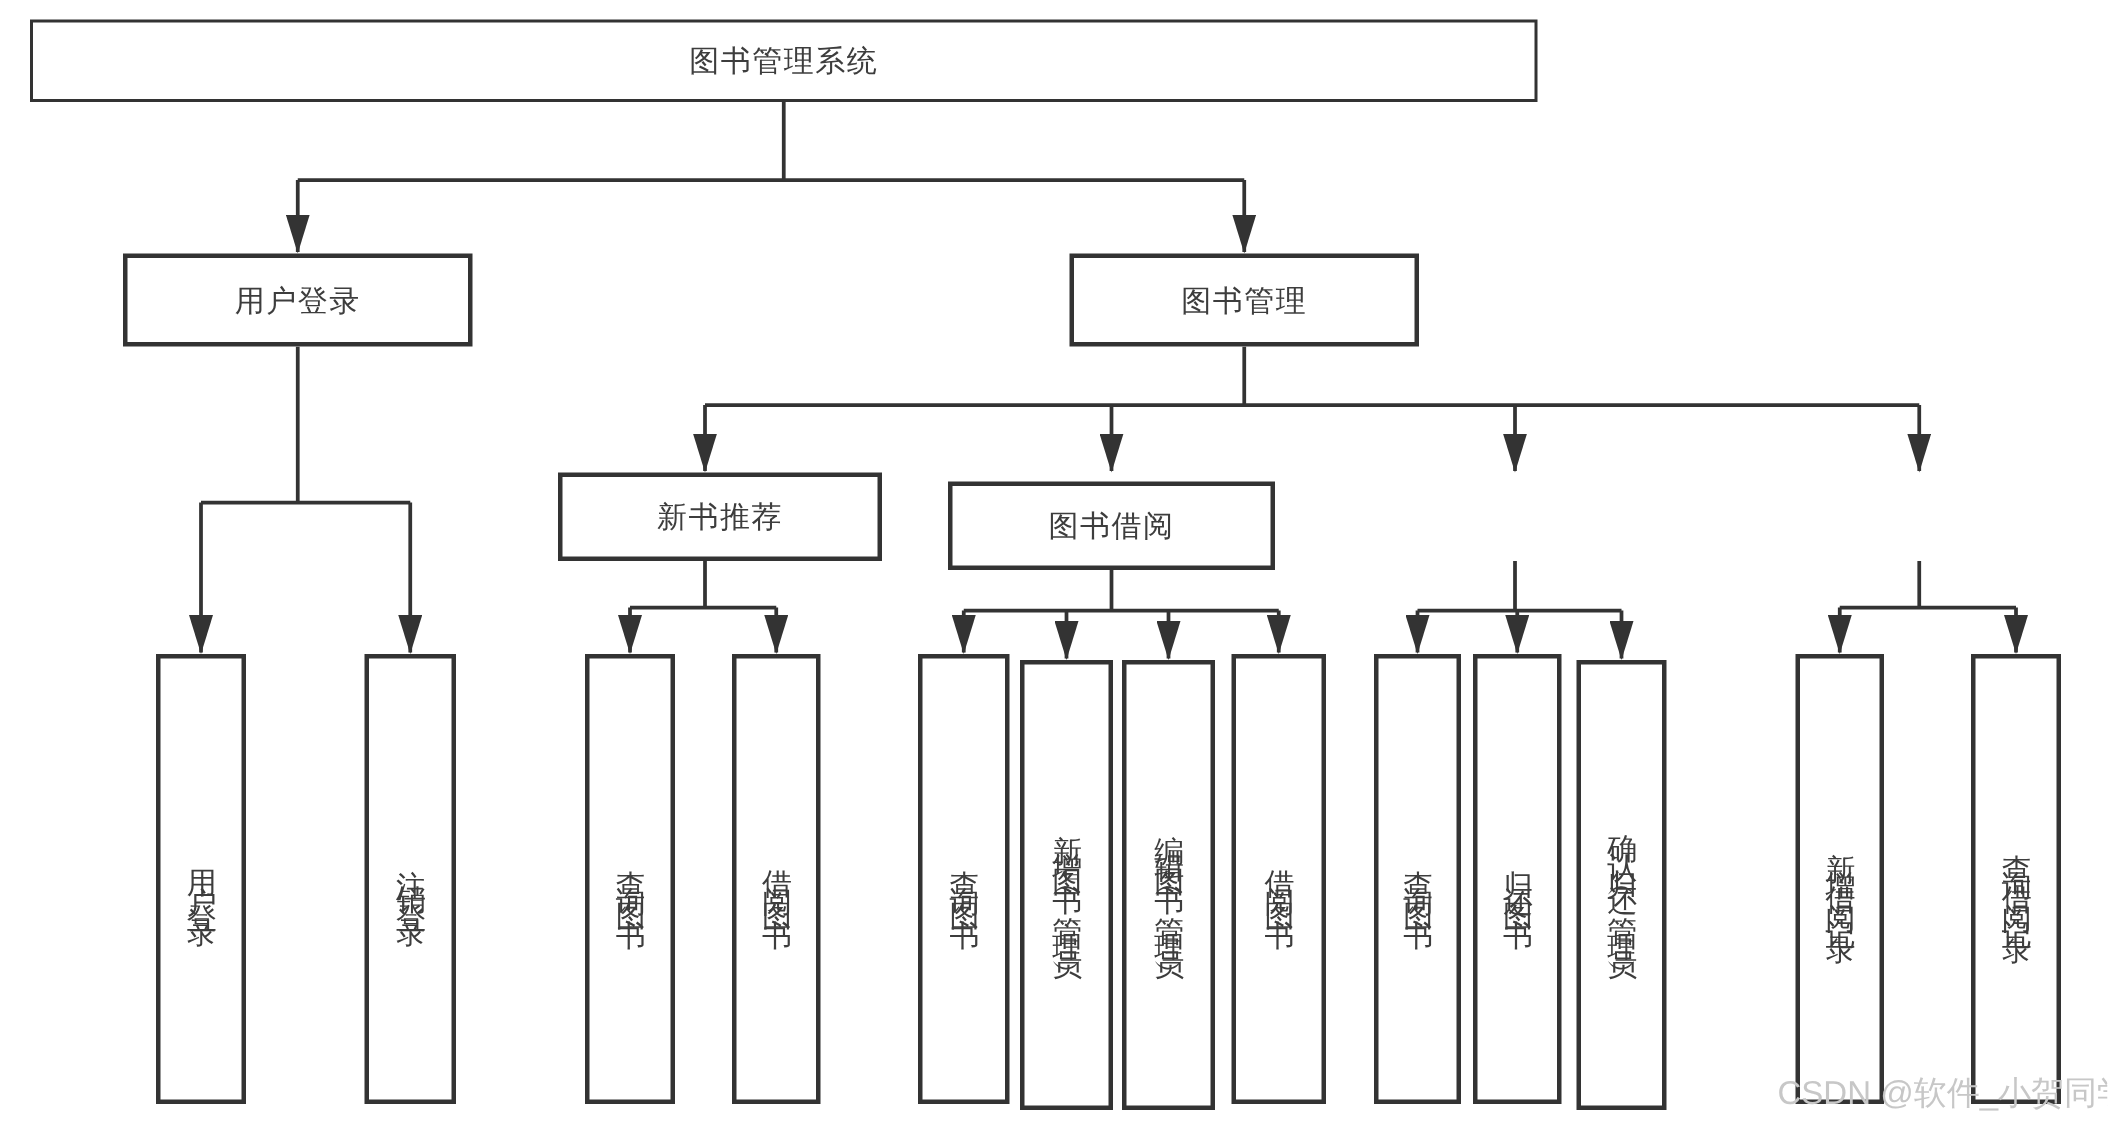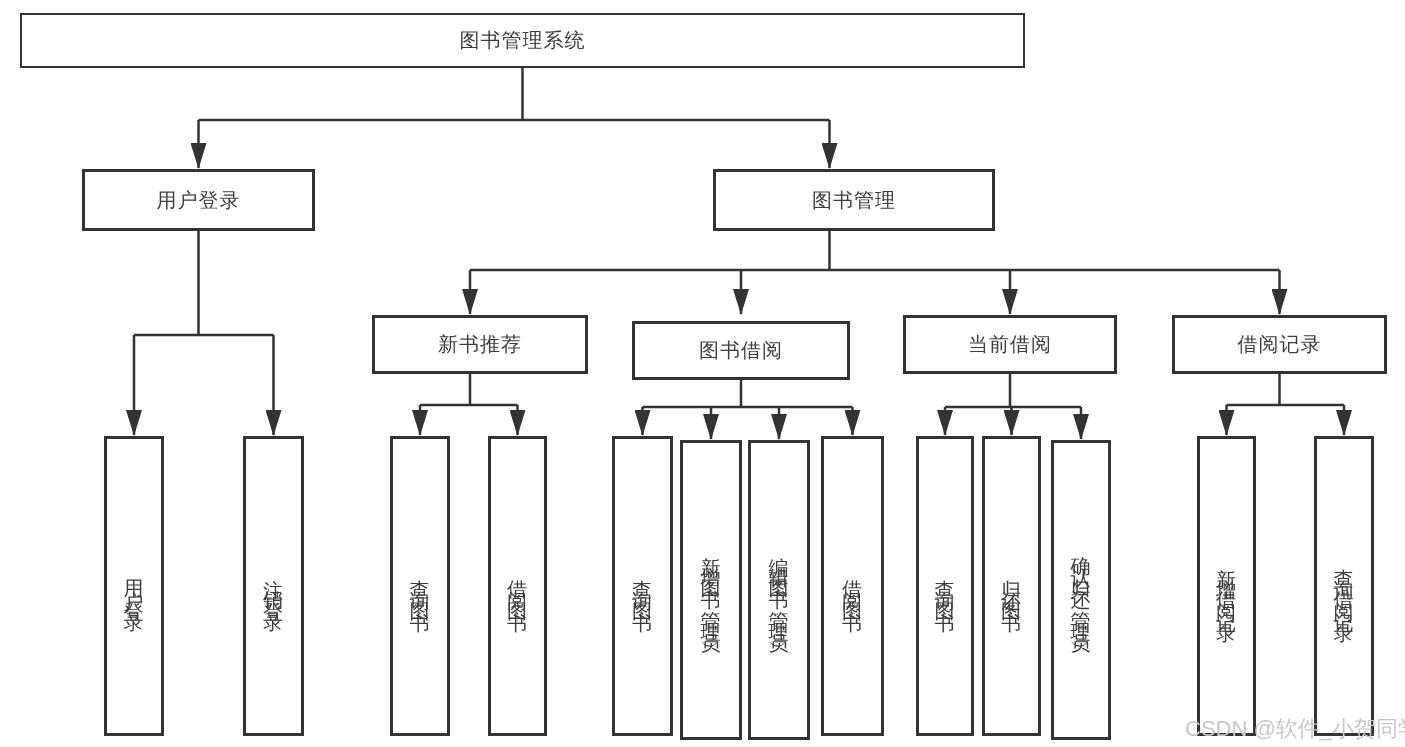--- a/index.html
+++ b/index.html
@@ -110,35 +110,29 @@
     </g>
   </svg>
 
   <div class="node root" style="left:20px; top:13px; width:1005px; height:55px;">
     <span class="hlabel">图书管理系统</span>
   </div>
 
   <div class="node" style="left:82px; top:169px; width:233px; height:62px;">
     <span class="hlabel">用户登录</span>
   </div>
-  <div class="node" style="left:713px; top:169px; width:282px; height:62px;font-family:Liberation Serif, serif;">
+  <div class="node" style="left:713px; top:169px; width:233px; height:62px;font-family:Liberation Serif, serif;">
     <span class="hlabel">图书管理</span>
   </div>
 
   <div class="node" style="left:362px; top:315px; width:216px; height:59px;margin-left:10px;">
     <span class="hlabel">新书推荐</span>
   </div>
   <div class="node" style="left:632px; top:321px; width:218px; height:59px;">
     <span class="hlabel">图书借阅</span>
-  </div>
-  <div class="node" style="left:903px; top:315px; width:214px; height:59px;">
-    <span class="hlabel">当前借阅</span>
-  </div>
-  <div class="node" style="left:1172px; top:315px; width:215px; height:59px;">
-    <span class="hlabel">借阅记录</span>
   </div>
 
   <div class="node" style="left:104px; top:436px; width:60px; height:300px;">
     <span class="vlabel">用户登录</span>
   </div>
   <div class="node" style="left:243px; top:436px; width:61px; height:300px;">
     <span class="vlabel">注销登录</span>
   </div>
 
   <div class="node" style="left:390px; top:436px; width:60px; height:300px;">

